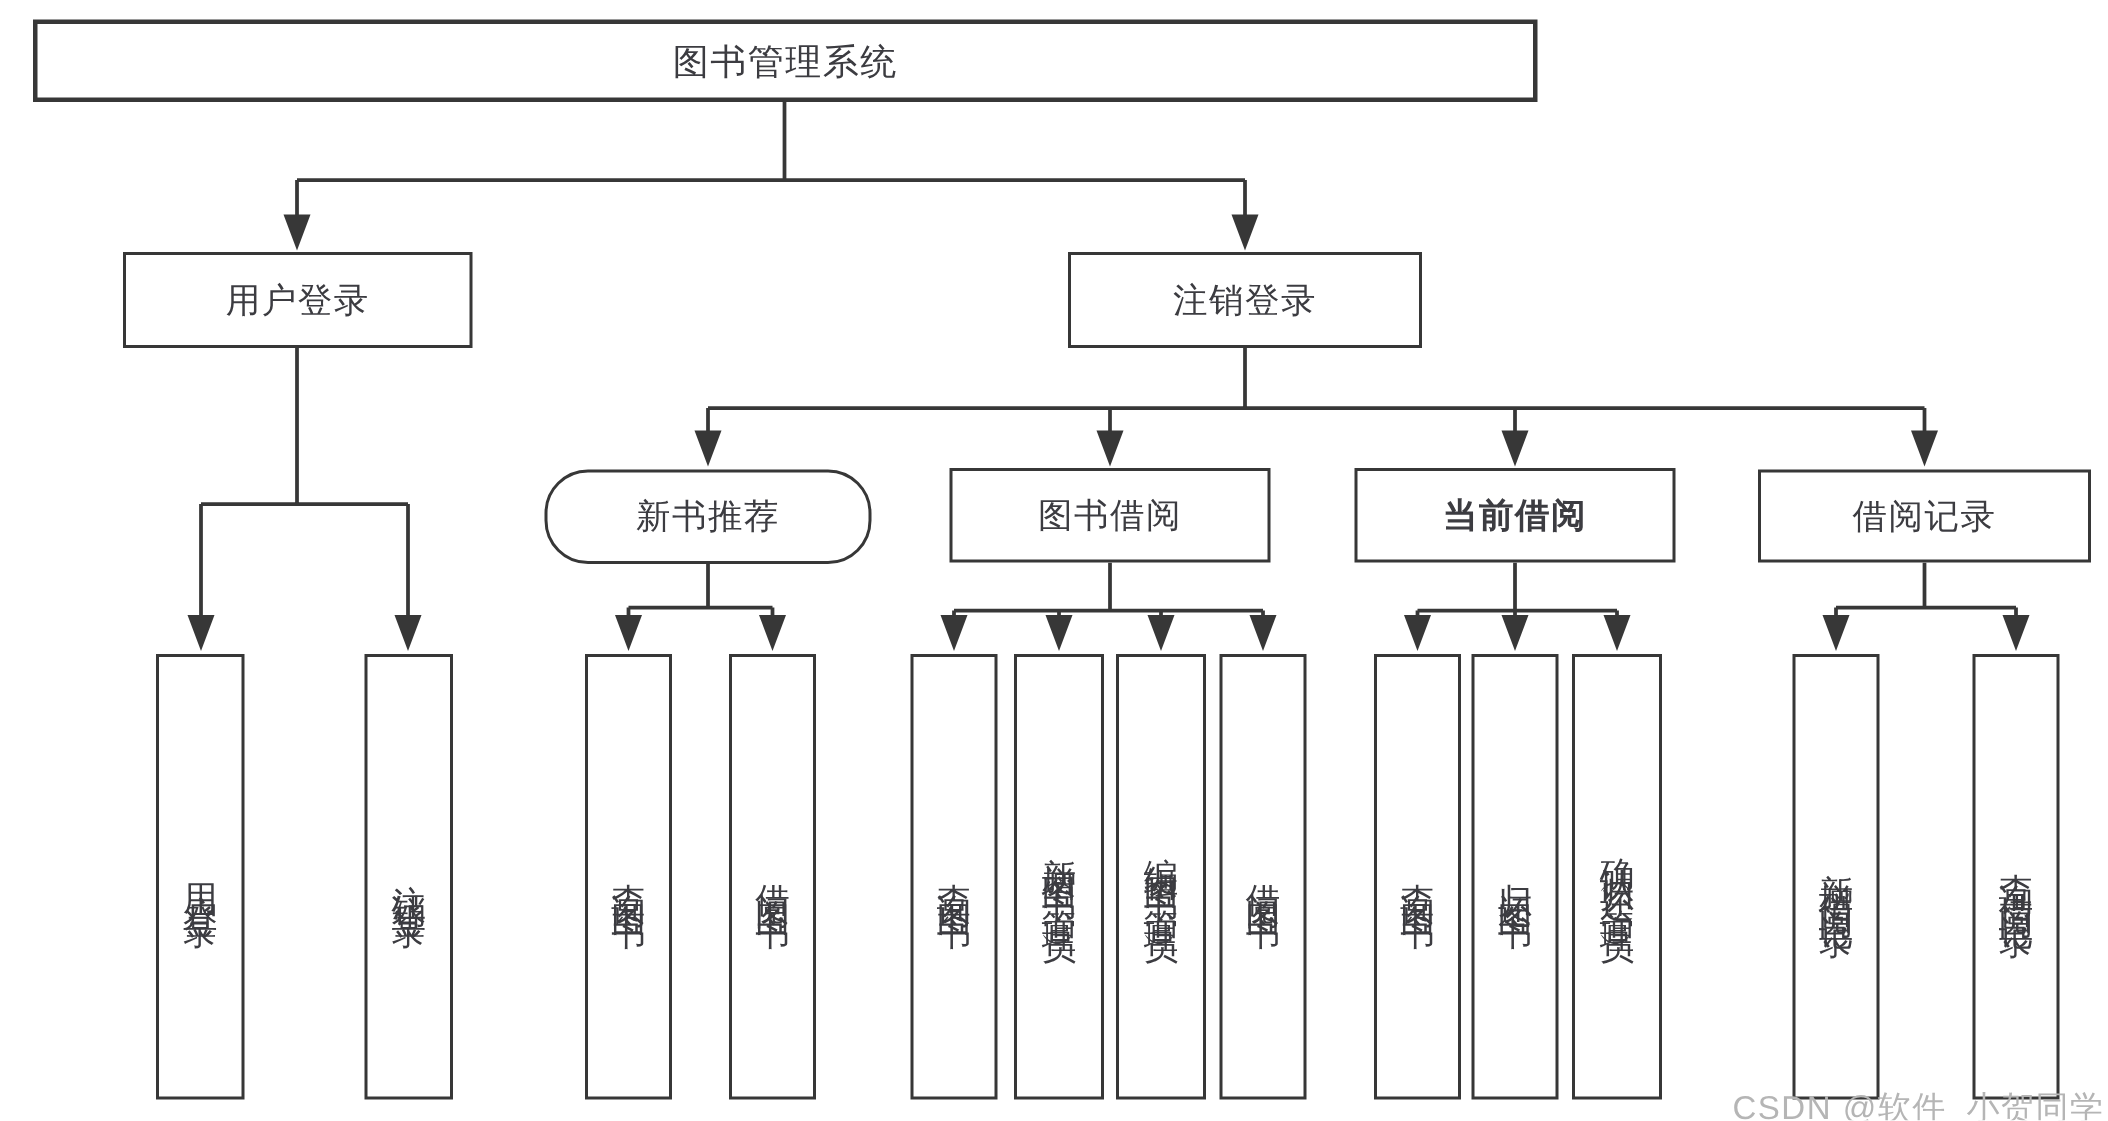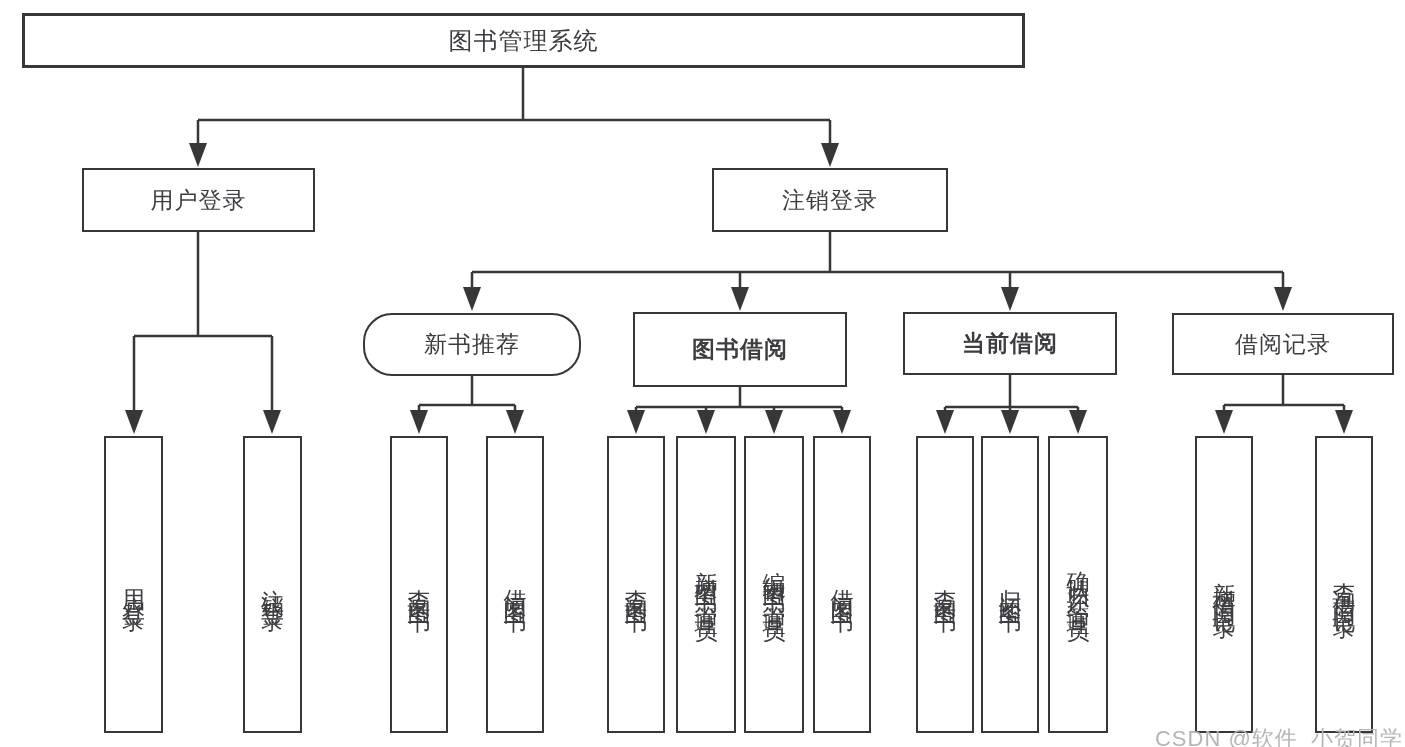--- a/index.html
+++ b/index.html
@@ -89,21 +89,21 @@
   <div class="node" style="left:82px;top:168px;width:233px;height:64px;">
     <span>用户登录</span>
   </div>
   <div class="node" style="left:712px;top:168px;width:236px;height:64px;">
     <span>注销登录</span>
   </div>
 
   <div class="node" style="left:363px;top:313px;width:218px;height:63px;border-radius:29px;">
     <span>新书推荐</span>
   </div>
-  <div class="node" style="left:633px;top:312px;width:214px;height:75px;font-weight:bold;">
+  <div class="node" style="left:633px;top:312px;width:214px;height:63px;">
     <span>图书借阅</span>
   </div>
   <div class="node" style="left:903px;top:312px;width:214px;height:63px;font-weight:bold;">
     <span>当前借阅</span>
   </div>
   <div class="node" style="left:1172px;top:313px;width:222px;height:62px;">
     <span>借阅记录</span>
   </div>
 
   <div class="node leaf" style="left:104px;top:436px;width:59px;height:297px;">

